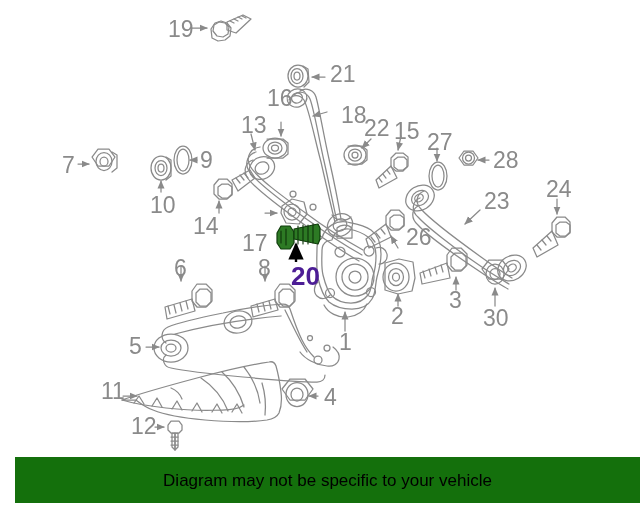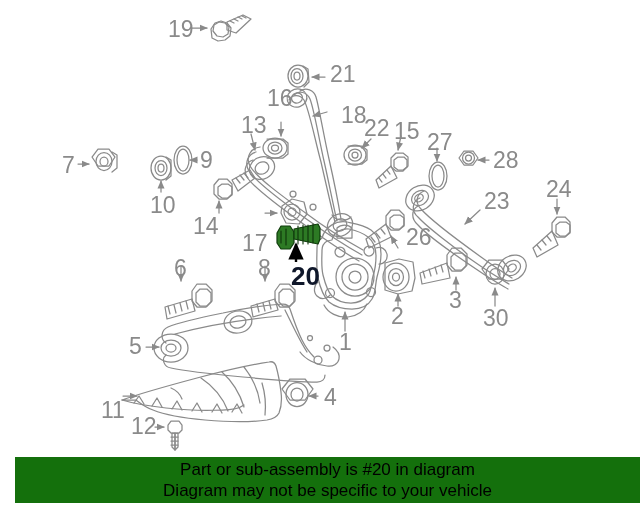--- a/index.html
+++ b/index.html
@@ -40,21 +40,21 @@
     color: #8a8a8a;
     font-family: "Liberation Sans", sans-serif;
     font-size: 23px;
     font-weight: 400;
     line-height: 1;
     white-space: nowrap;
     letter-spacing: 0px;
     user-select: none;
   }
   .callout.highlight {
-    color: #0f172a;
+    color: #4c1d95;
     font-size: 26px;
     font-weight: 700;
   }
 
   
   #disclaimer-banner {
     position: absolute;
     left: 15px;
     top: 457px;
     width: 625px;
@@ -389,22 +389,21 @@
   <div class="callout" style="left:484px;top:190px;">23</div>
   <div class="callout" style="left:406px;top:226px;">26</div>
   <div class="callout highlight" style="left:291px;top:263px;">20</div>
   <div class="callout" style="left:174px;top:257px;">6</div>
   <div class="callout" style="left:258px;top:257px;">8</div>
   <div class="callout" style="left:391px;top:305px;">2</div>
   <div class="callout" style="left:449px;top:289px;">3</div>
   <div class="callout" style="left:483px;top:307px;">30</div>
   <div class="callout" style="left:339px;top:331px;">1</div>
   <div class="callout" style="left:129px;top:335px;">5</div>
-  <div class="callout" style="left:101px;top:399px;">11</div>
+  <div class="callout" style="left:101px;top:380px;">11</div>
   <div class="callout" style="left:131px;top:415px;">12</div>
   <div class="callout" style="left:324px;top:386px;">4</div>
 
   <div id="disclaimer-banner">
-    <div class="line">Part or sub-assembly is #20 in diagram</div>
     <div class="line">Diagram may not be specific to your vehicle</div>
   </div>
 
 </div>
 
 </body></html>

